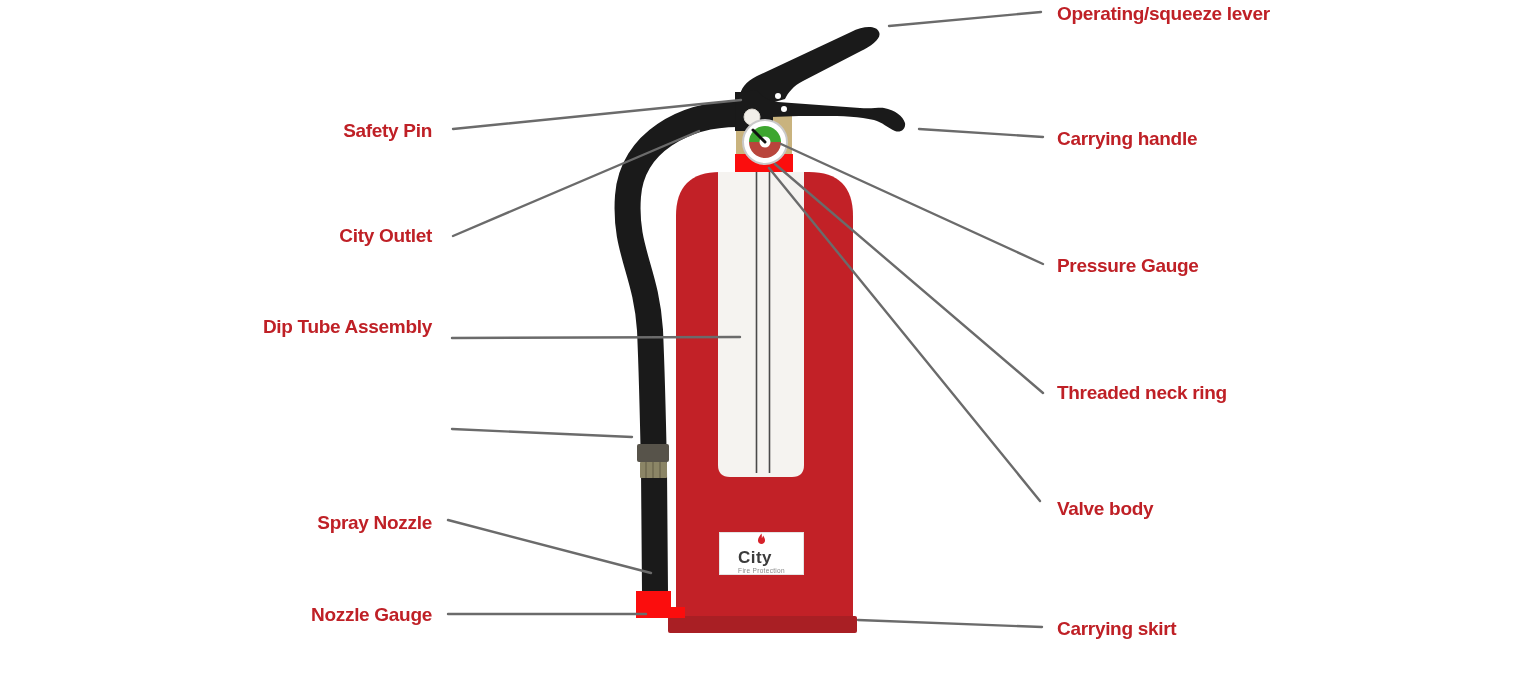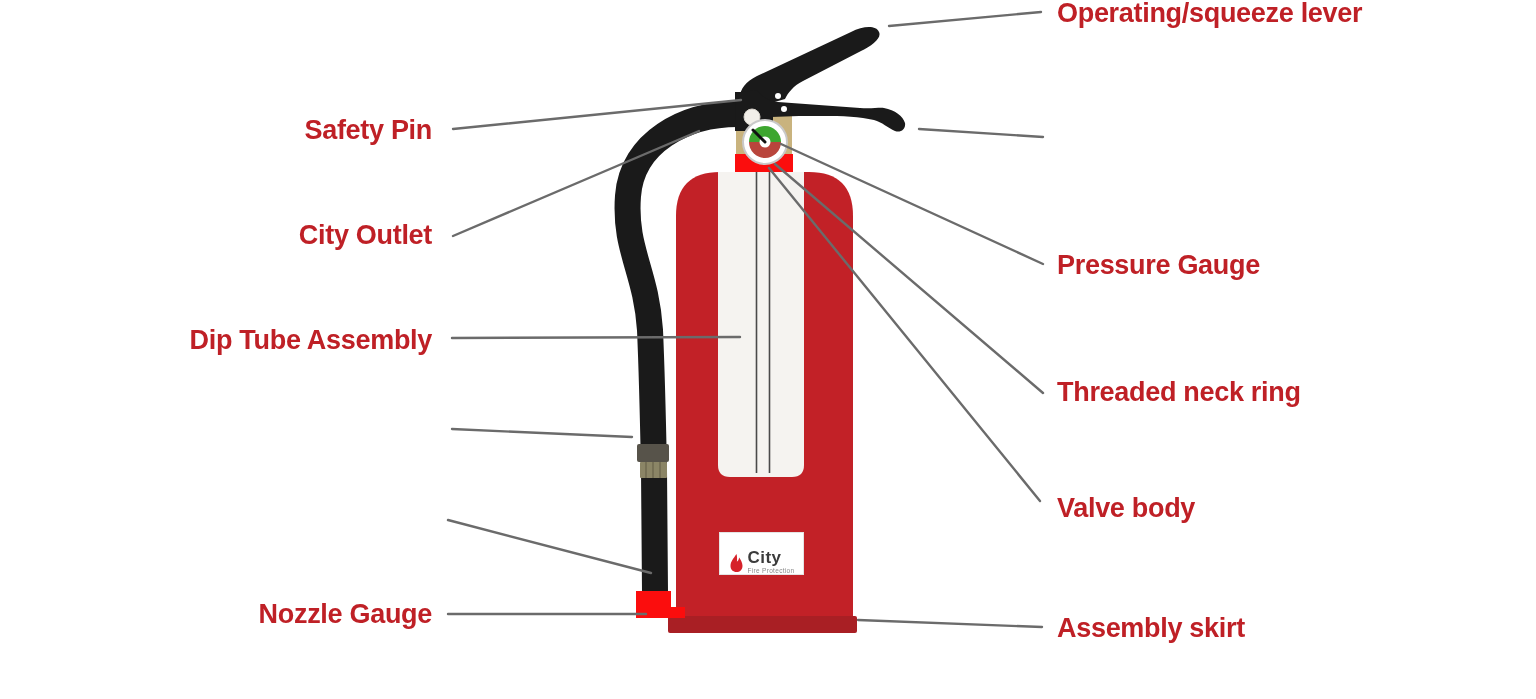--- a/index.html
+++ b/index.html
@@ -11,36 +11,37 @@
     overflow:hidden;
     font-family:"Liberation Sans", sans-serif;
   }
   .diagram-svg {
     position:absolute; left:0; top:0; width:1536px; height:699px;
   }
   .label {
     position:absolute;
     transform:translateY(-50%);
     font-weight:700;
-    font-size:27px;
+    font-size:19px;
     letter-spacing:-0.3px;
     color:#bf2026;
     white-space:nowrap;
     line-height:1;
   }
   .label.left  { right:1104px; text-align:center; }
   .label.right { left:1057px; text-align:left; }
   .logo {
     position:absolute; left:719px; top:532px;
     width:85px; height:43px;
     background:#ffffff;
     border:1px solid #e4e4e4;
     box-sizing:border-box;
-    display:flex; align-items:flex-end; justify-content:center;
+    display:flex; align-items:center; justify-content:center;
     gap:4px;
+    flex-direction:column;
   }
   .logo-text { display:flex; flex-direction:column; line-height:1; }
   .logo-brand { font-size:17px; font-weight:700; color:#3b3b3b; letter-spacing:0.4px; }
   .logo-tagline { font-size:6.5px; color:#8a8a8a; letter-spacing:0.3px; margin-top:2px; }
 </style>
 </head>
 <body>
 
 <div class="canvas">
 
@@ -117,22 +118,24 @@
       <path d="M10 1 C6 7 2 11 2 17 C2 22 5.6 25 10 25 C14.4 25 18 22 18 16.5 C18 12.5 15.5 8.5 13.5 5.5 C13 9 11.5 10.5 10.5 11 C11 7.5 10.8 4 10 1 Z" fill="#d6222a"></path>
     </svg>
     <div class="logo-text">
       <span class="logo-brand">City</span>
       <span class="logo-tagline">Fire Protection</span>
     </div>
   </div>
 
   <div class="label left" style="top:130px">Safety Pin</div>
   <div class="label left" style="top:235px">City Outlet</div>
-  <div class="label left" style="top:340px">Dip Tube Assembly</div>
+  <div class="label left" style="top:326px">Dip Tube Assembly</div>
+  <div class="label left" style="top:522px">Spray Nozzle</div>
   <div class="label left" style="top:614px">Nozzle Gauge</div>
 
   <div class="label right" style="top:13px">Operating/squeeze lever</div>
+  <div class="label right" style="top:138px">Carrying handle</div>
   <div class="label right" style="top:392px">Threaded neck ring</div>
   <div class="label right" style="top:265px">Pressure Gauge</div>
   <div class="label right" style="top:508px">Valve body</div>
-  <div class="label right" style="top:628px">Assembly skirt</div>
+  <div class="label right" style="top:628px">Carrying skirt</div>
 
 </div>
 
 </body></html>

